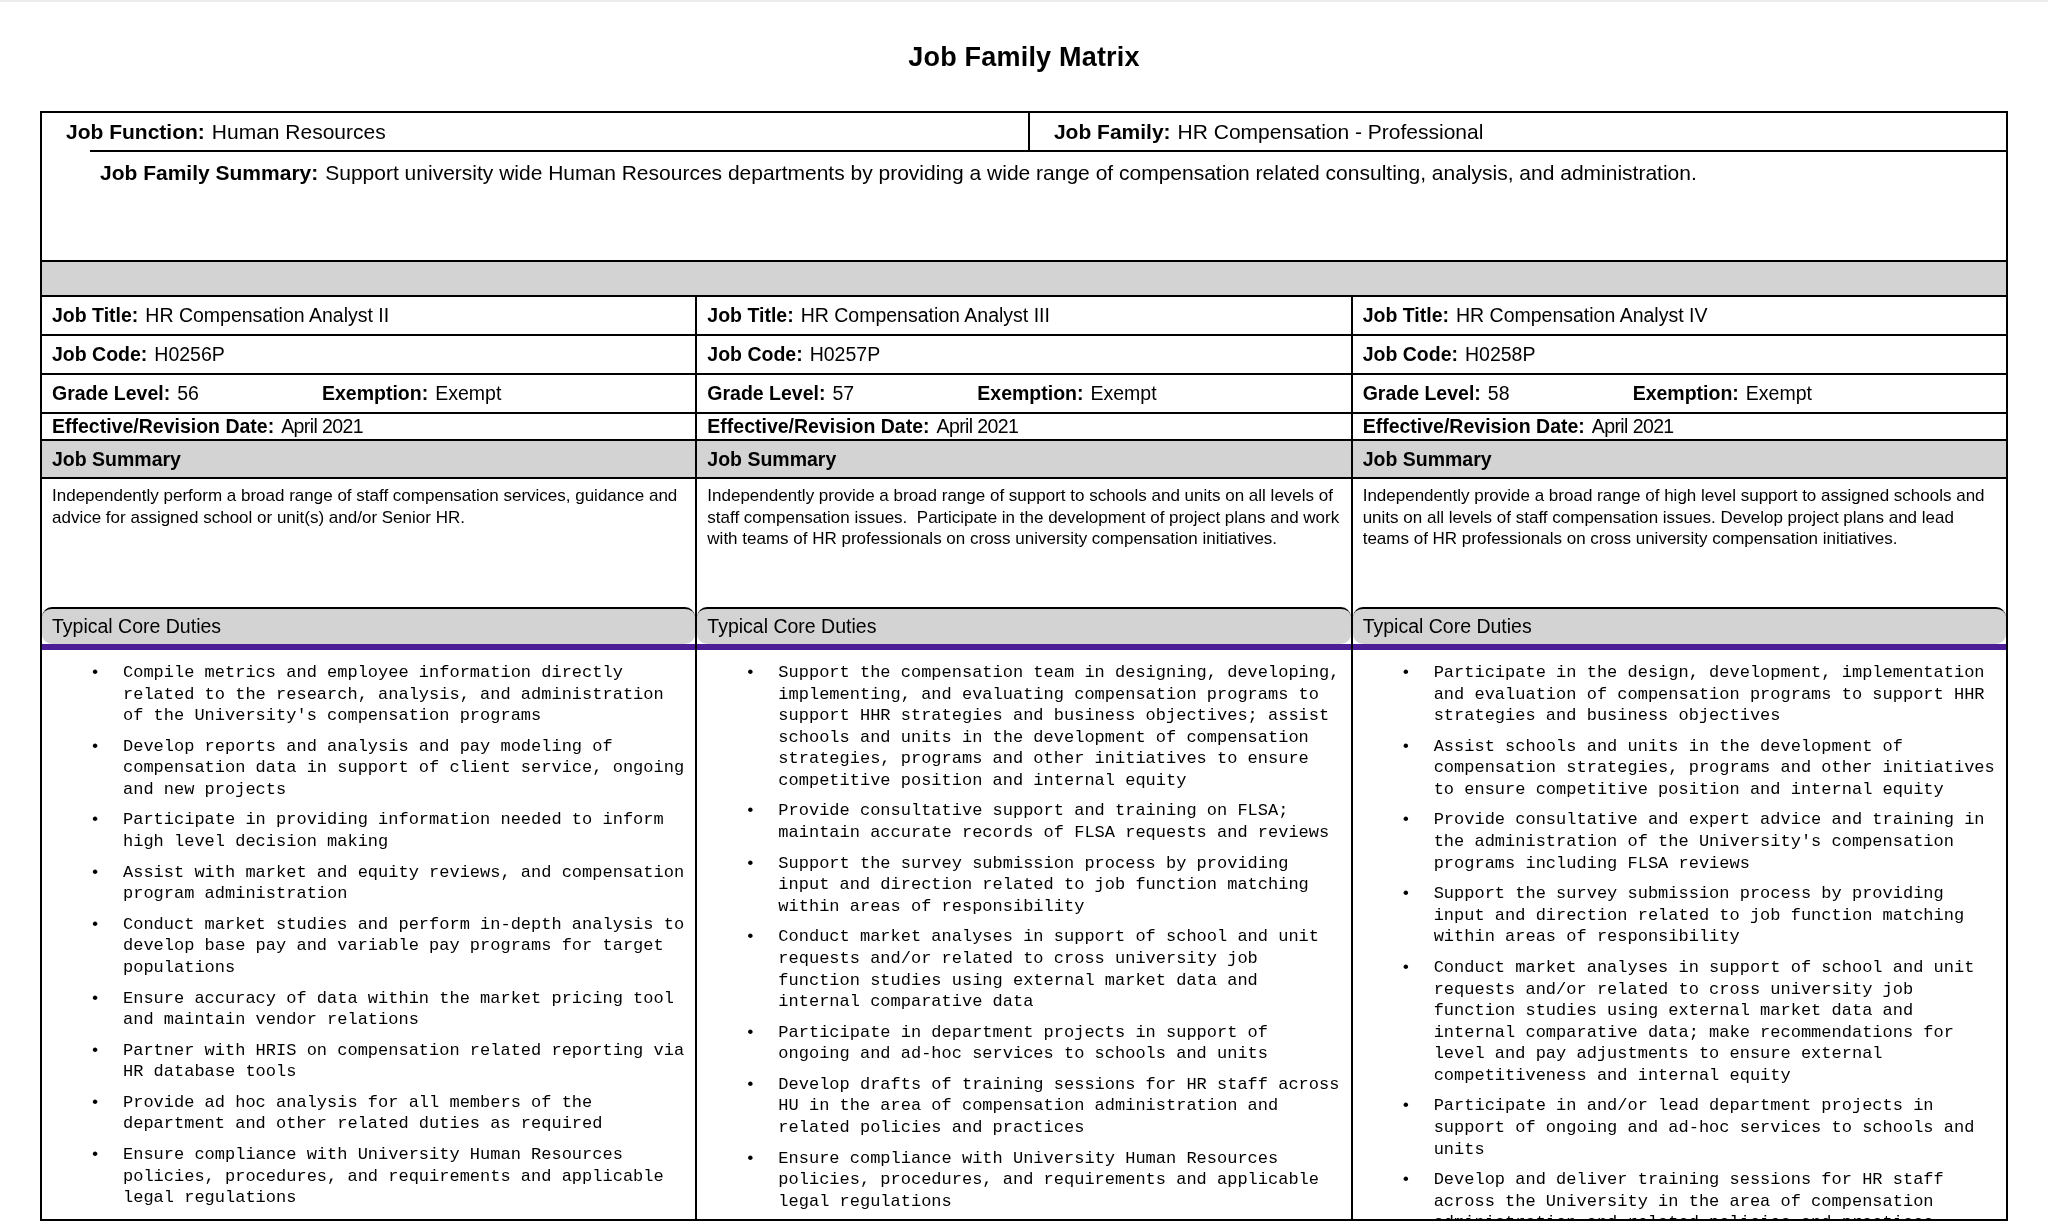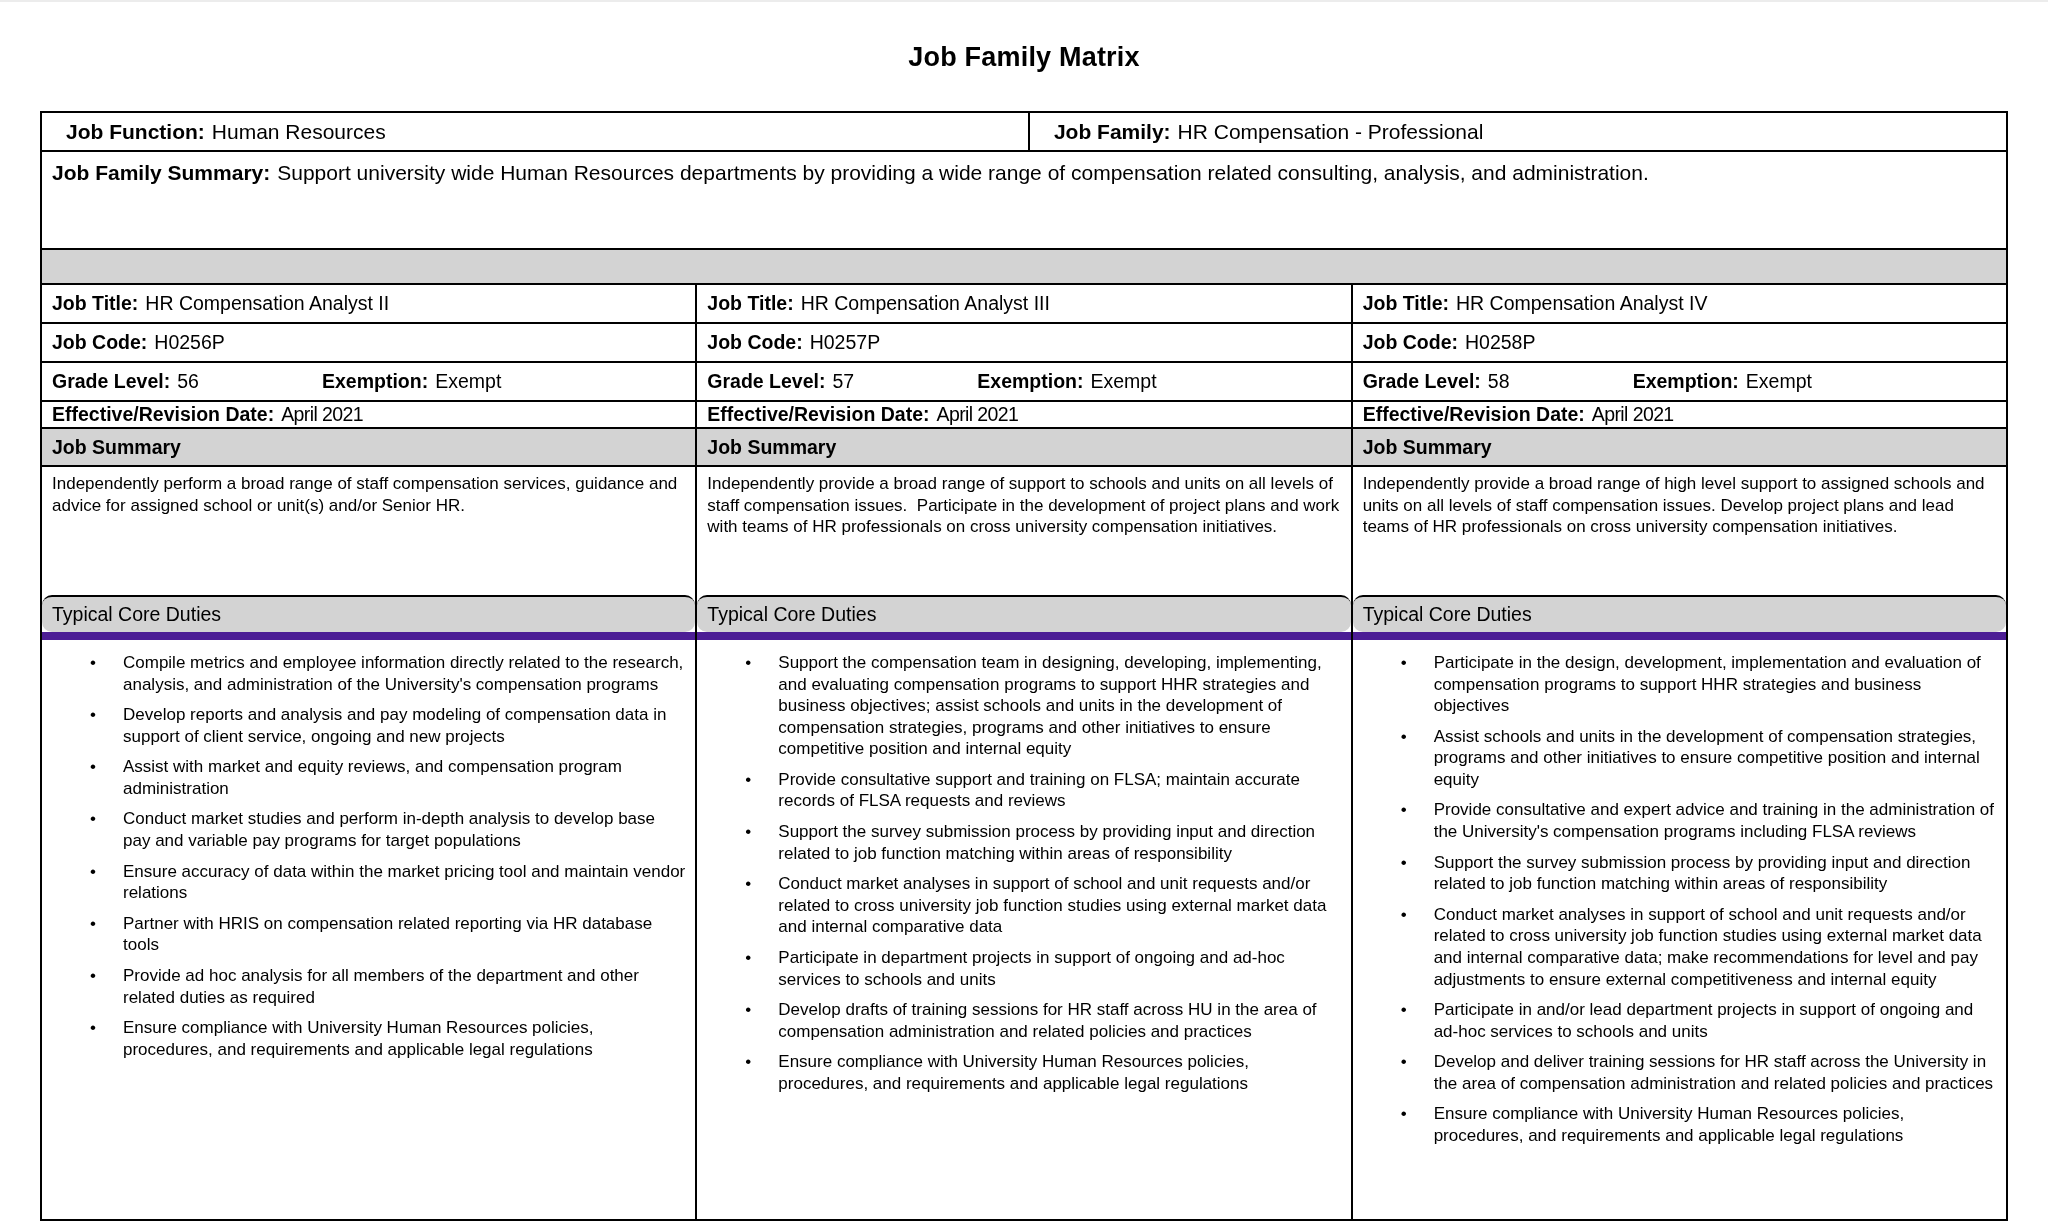--- a/index.html
+++ b/index.html
@@ -21,22 +21,22 @@
   .row{flex:none;box-sizing:border-box;}
   .top-row{display:flex;height:37px;}
   .top-row .cell{
     display:flex;align-items:center;box-sizing:border-box;
     padding:0 24px;font-size:21px;white-space:nowrap;overflow:hidden;
   }
   .fn-cell{width:50.3%;border-right:2px solid #000;}
   .fam-cell{flex:1;}
   .b{font-weight:bold;margin-right:7px;}
   .summary-row{
-    height:98px;border-top:2px solid #000;
-    padding:7px 10px;font-size:21px;line-height:1.3;box-sizing:border-box;
+    height:110px;border-top:2px solid #000;
+    padding:7px 10px;font-size:21px;line-height:1.3;box-sizing:border-box;margin-left:48px;
   }
   .gray-band{height:35px;background:var(--hdr-fill,#d3d3d3);border-top:2px solid #000;}
   .columns{flex:1;display:flex;border-top:2px solid #000;min-height:0;}
   .col{flex:1;display:flex;flex-direction:column;box-sizing:border-box;min-width:0;}
   .col + .col{border-left:2px solid #000;}
   .crow{
     flex:none;display:flex;align-items:center;box-sizing:border-box;
     padding:0 10px;font-size:19.5px;border-top:2px solid #000;white-space:nowrap;overflow:hidden;
   }
   .col > .crow:first-child{border-top:none;}
@@ -47,22 +47,22 @@
   .r-hdr{height:38px;background:var(--hdr-fill,#d3d3d3);font-weight:bold;}
   .r-duthdr{height:37px;background:var(--hdr-fill,#d3d3d3);font-weight:normal;border-radius:10px;}
   .grade-group{display:inline-block;width:250px;white-space:nowrap;}
   .date-val{letter-spacing:-0.6px;}
   .sum-body{
     flex:none;height:130px;box-sizing:border-box;border-top:2px solid #000;
     padding:6px 10px;font-size:17px;line-height:1.27;white-space:pre-wrap;
     overflow:hidden;
   }
   .duties-body{
-    flex:1;box-sizing:border-box;border-top:8px solid #4c1d95;
-    padding:12px 6px 0 0;font-size:17px;line-height:1.27;overflow:hidden;
+    flex:1;box-sizing:border-box;border-top:6px solid #4c1d95;
+    padding:12px 6px 0 0;font-size:17px;line-height:1.27;overflow:hidden;font-family:Liberation Mono, monospace;
   }
   .duties-body ul{margin:0;padding:0 4px 0 48px;list-style:none;}
   .duties-body li{position:relative;padding-left:33px;margin-bottom:9px;}
   .duties-body li::before{content:"\2022";position:absolute;left:0;top:0;}
 </style>
 </head>
 <body>
 
 <div class="page">
   <h1 class="doc-title">Job Family Matrix</h1>
@@ -112,20 +112,21 @@
       <span>Job Summary</span>
     </div>
     <div class="sum-body">Independently perform a broad range of staff compensation services, guidance and advice for assigned school or unit(s) and/or Senior HR.</div>
     <div class="crow r-duthdr">
       <span>Typical Core Duties</span>
     </div>
     <div class="duties-body">
       <ul>
               <li>Compile metrics and employee information directly related to the research, analysis, and administration of the University's compensation programs</li>
               <li>Develop reports and analysis and pay modeling of compensation data in support of client service, ongoing and new projects</li>
+              <li>Participate in providing information needed to inform high level decision making</li>
               <li>Assist with market and equity reviews, and compensation program administration</li>
               <li>Conduct market studies and perform in-depth analysis to develop base pay and variable pay programs for target populations</li>
               <li>Ensure accuracy of data within the market pricing tool and maintain vendor relations</li>
               <li>Partner with HRIS on compensation related reporting via HR database tools</li>
               <li>Provide ad hoc analysis for all members of the department and other related duties as required</li>
               <li>Ensure compliance with University Human Resources policies, procedures, and requirements and applicable legal regulations</li>
             </ul>
     </div>
   </div>
 

